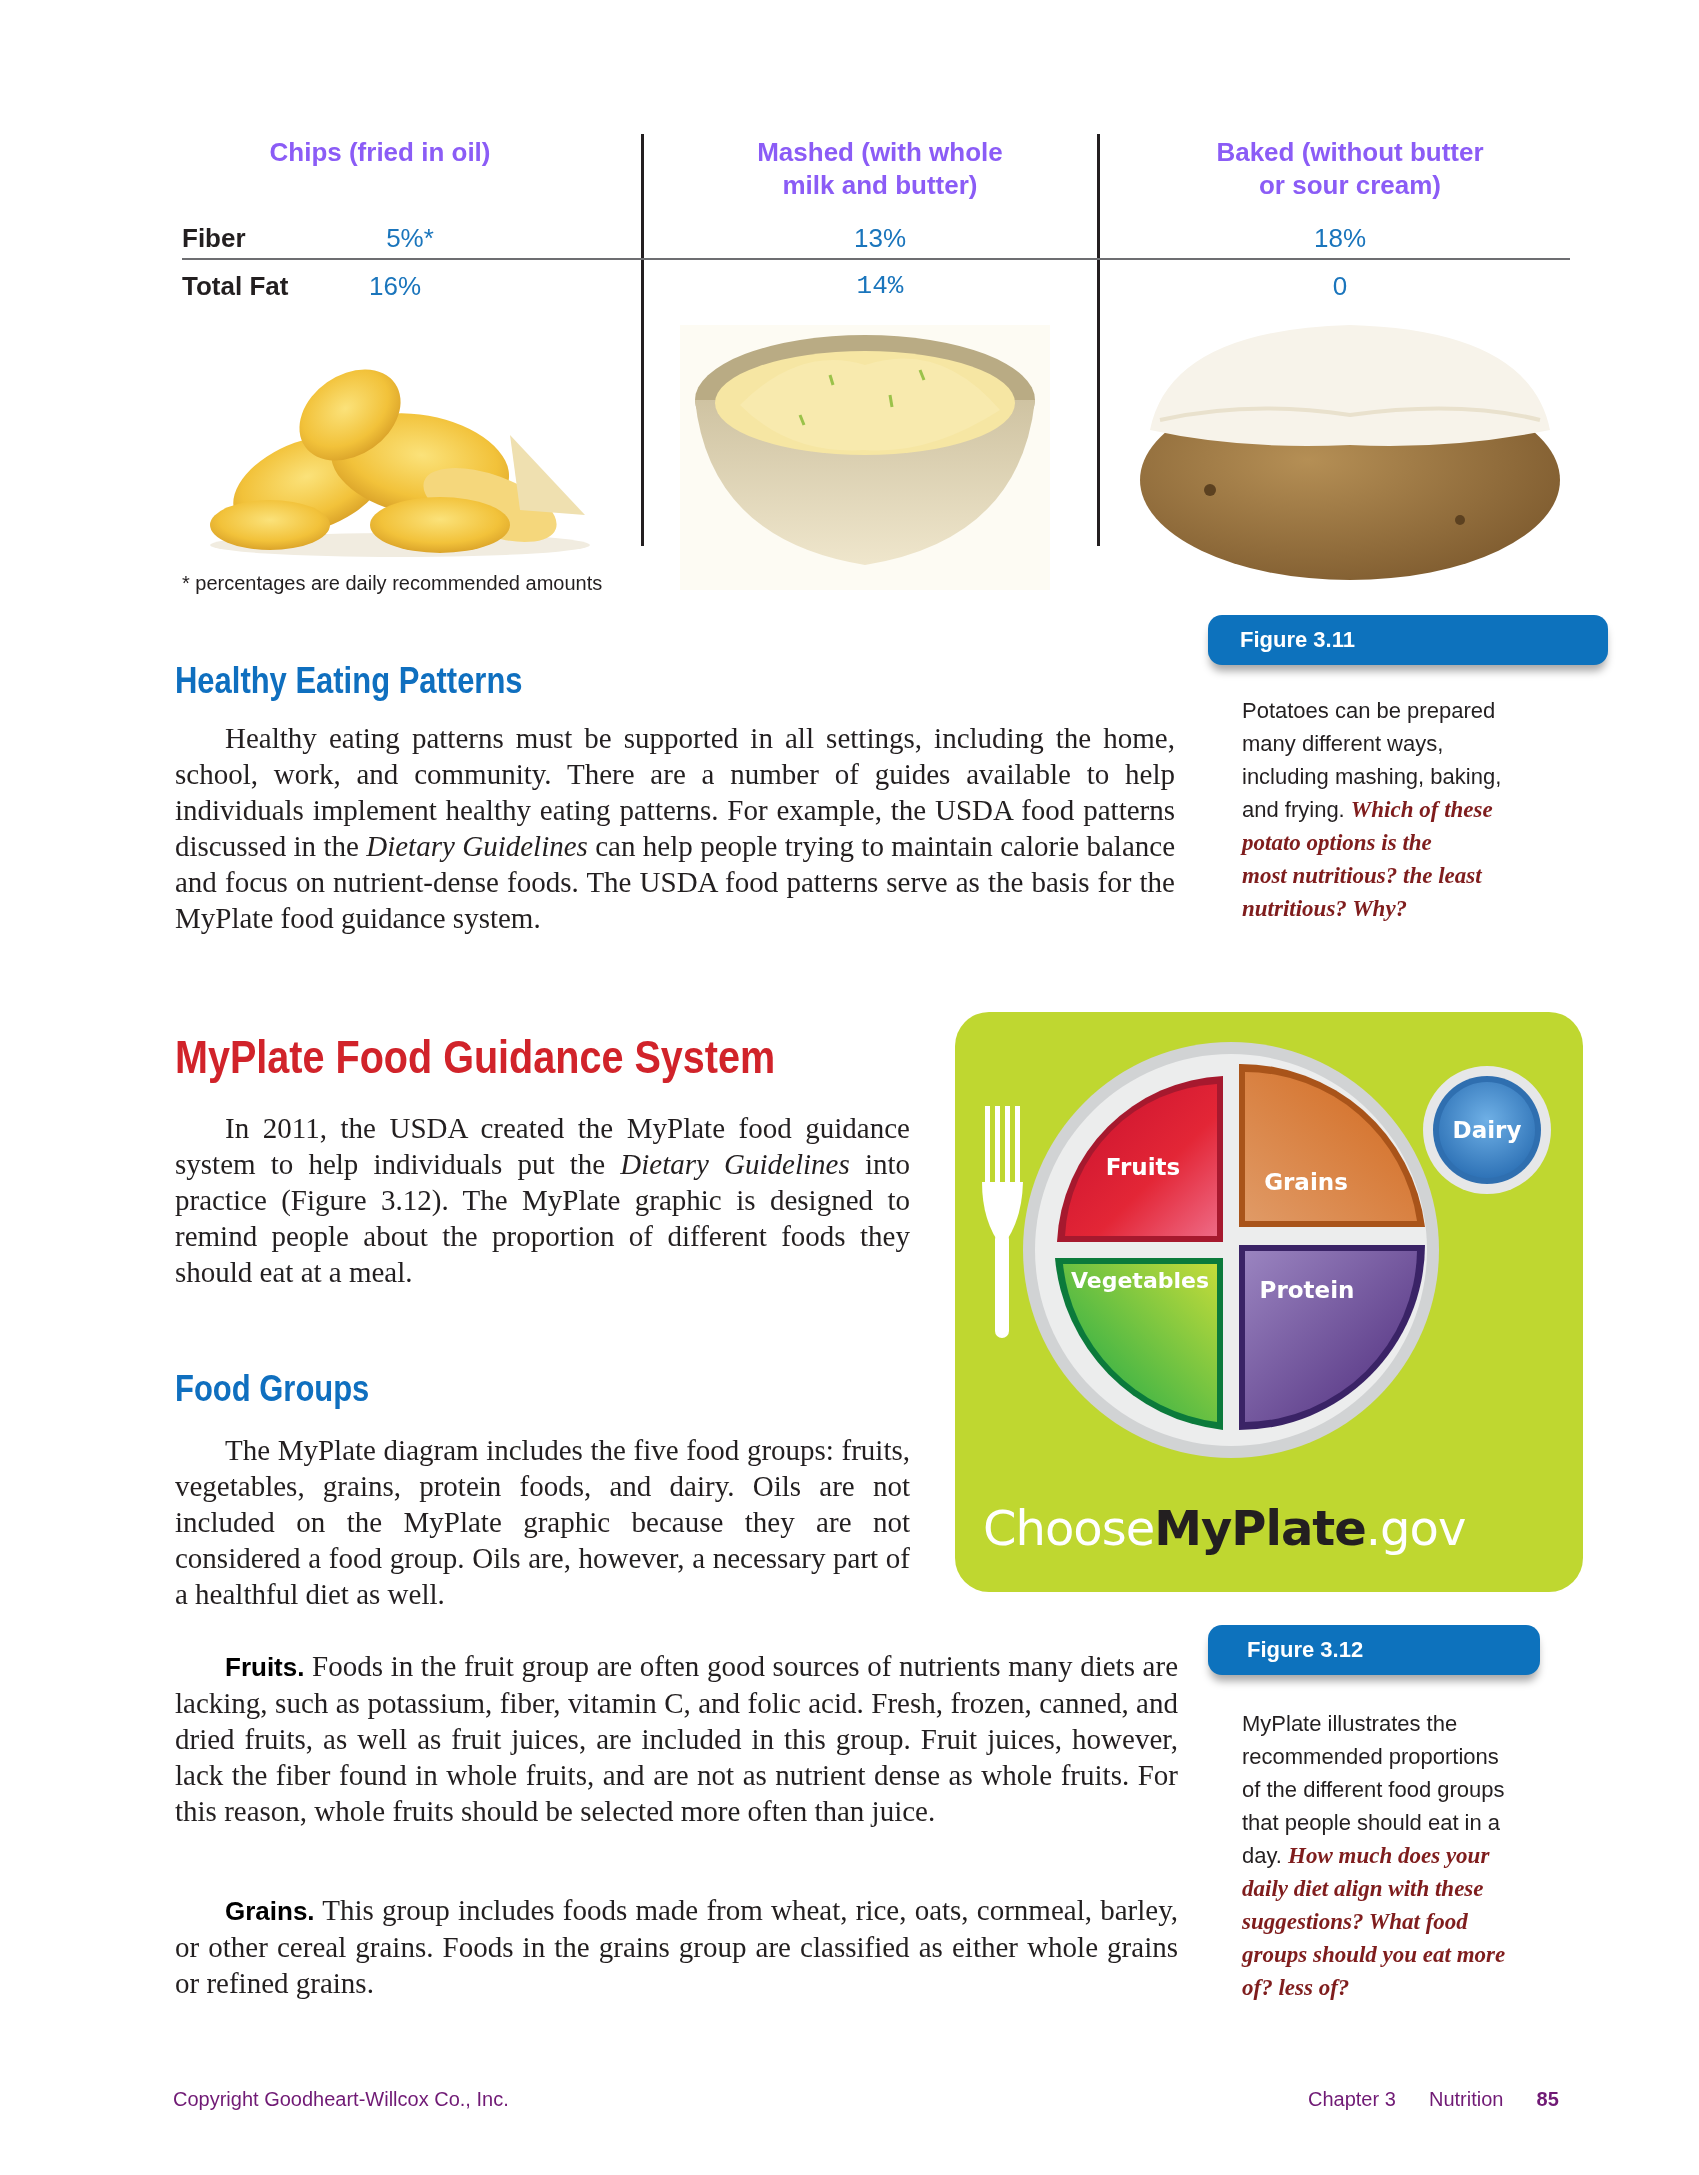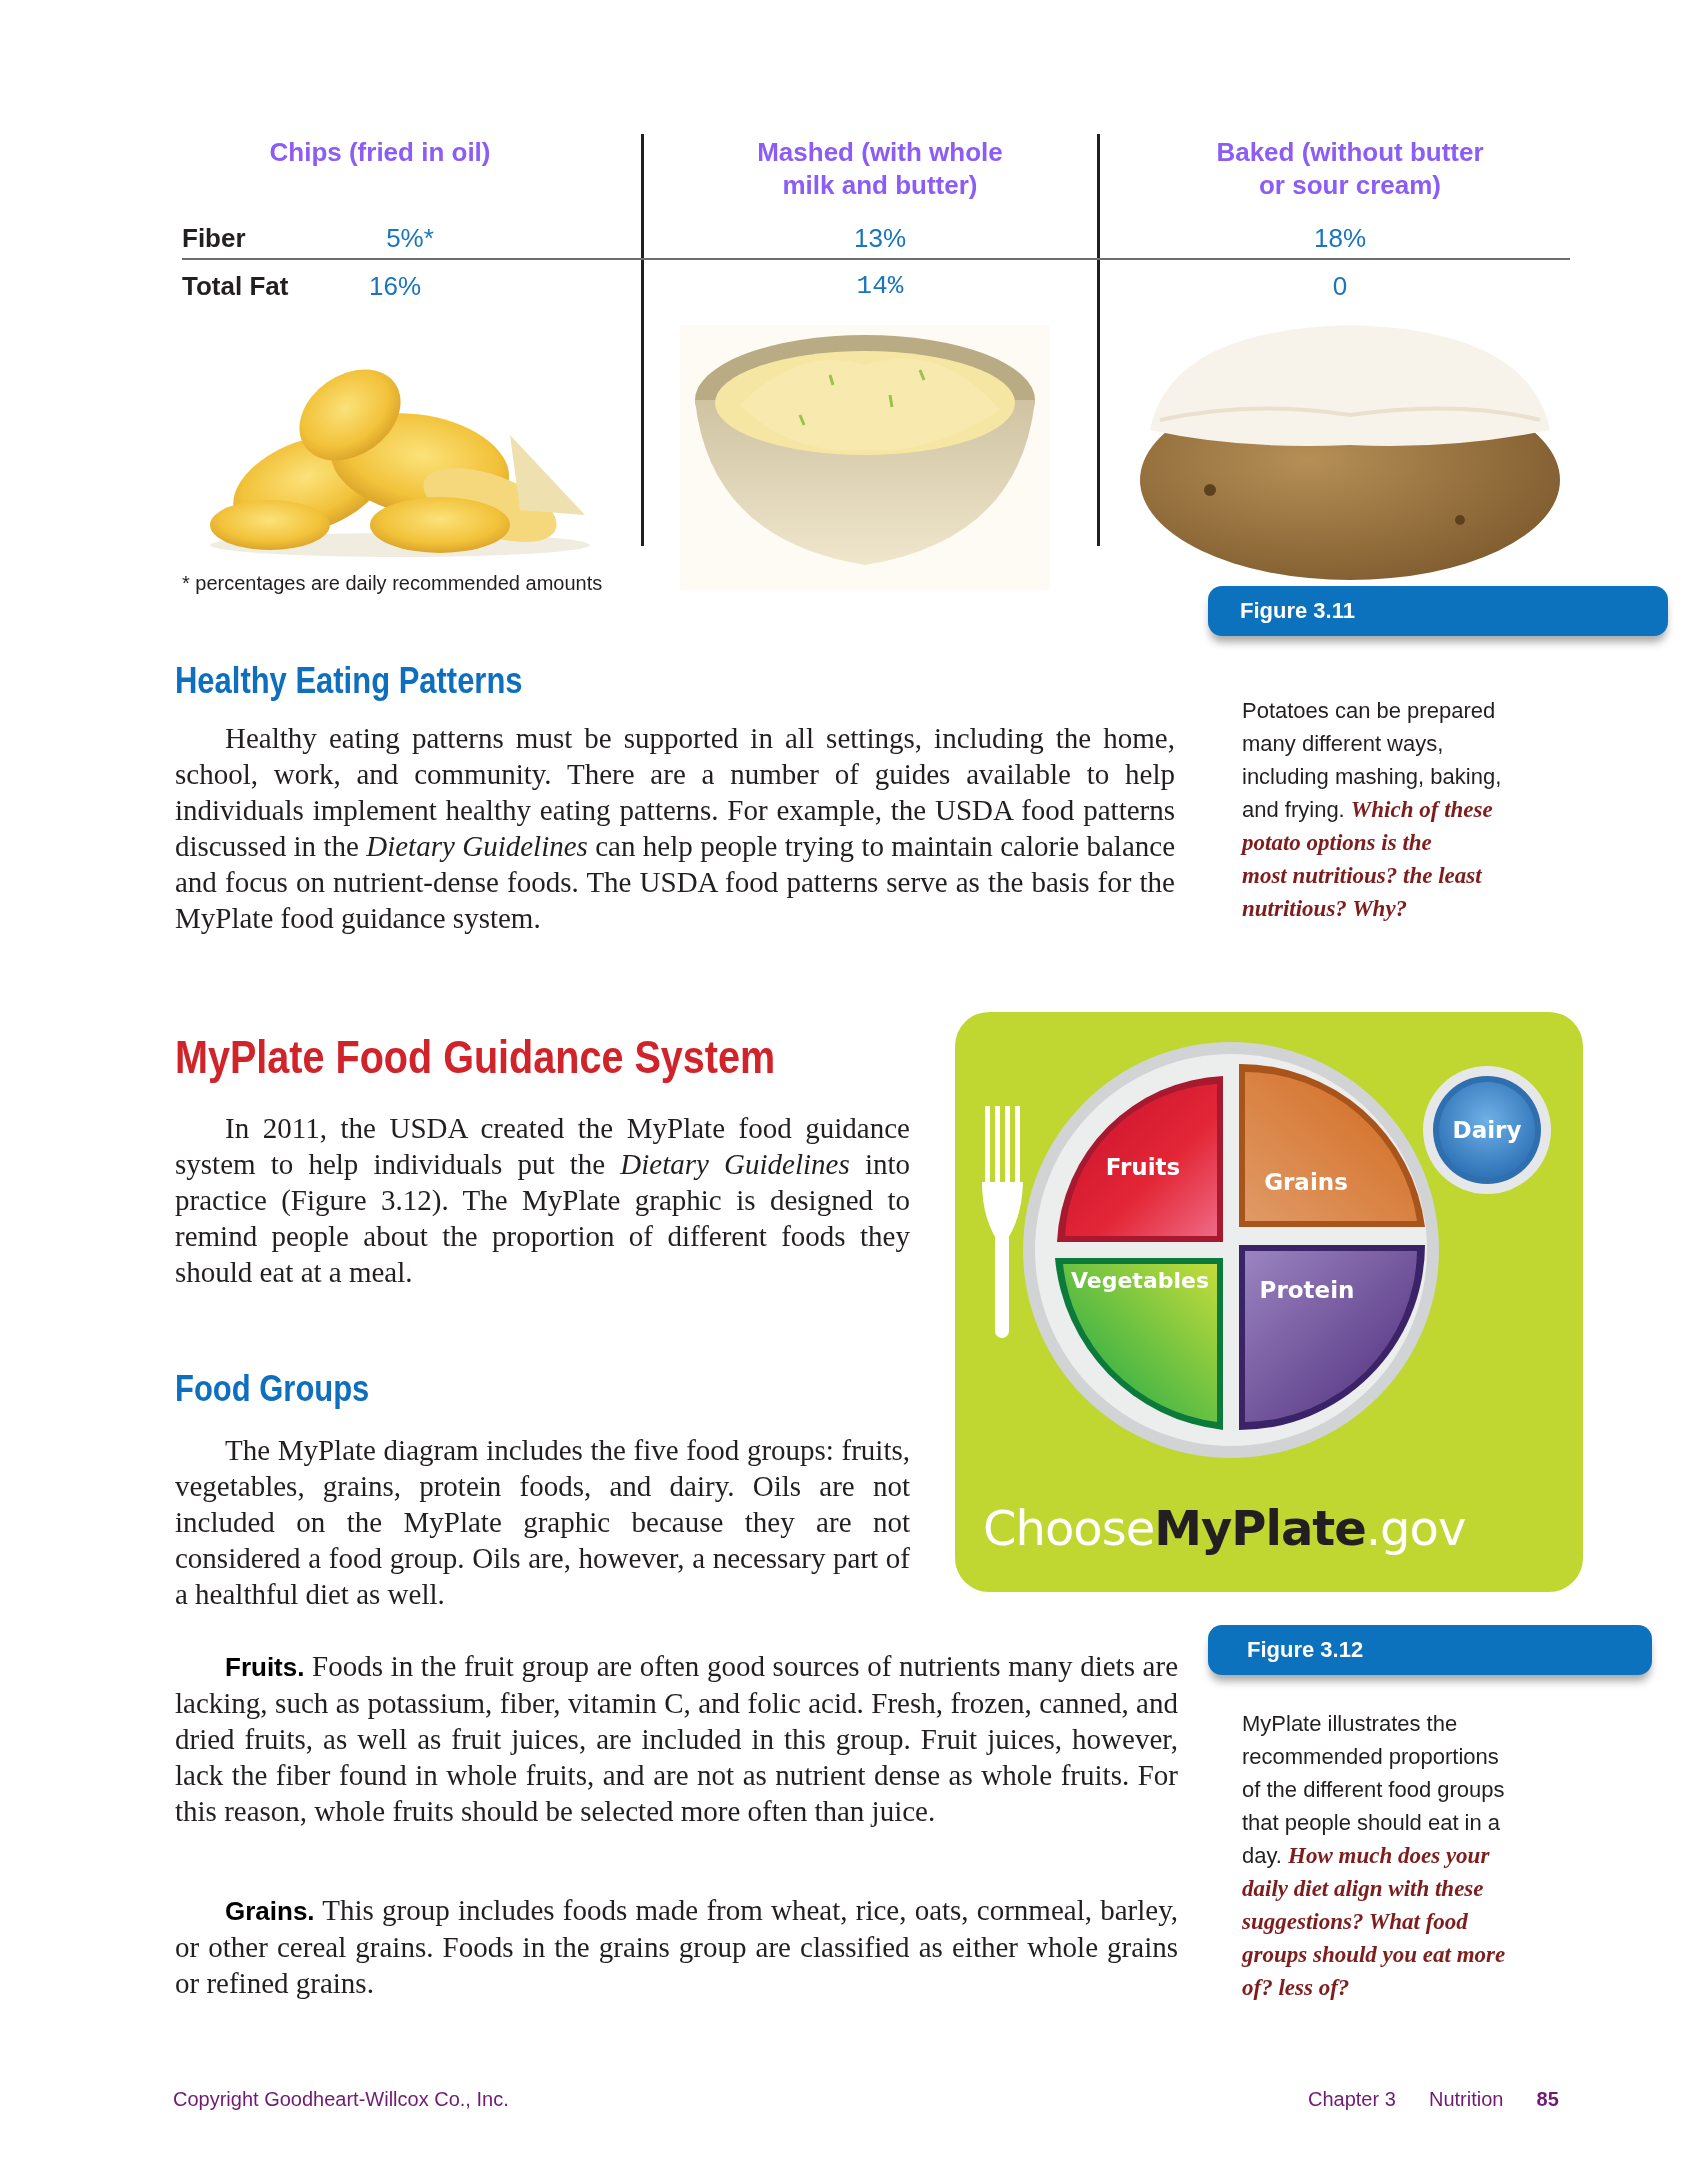--- a/index.html
+++ b/index.html
@@ -106,21 +106,21 @@
     <ellipse cx="220" cy="160" rx="210" ry="100" fill="url(#skin)"></ellipse>
     <path d="M20 110 Q40 10 220 5 Q400 10 420 110 Q320 130 220 125 Q110 130 20 110 Z" fill="#f7f3ea"></path>
     <path d="M30 100 Q120 80 220 95 Q330 80 410 100" stroke="#e9e1cd" stroke-width="4" fill="none"></path>
     <circle cx="80" cy="170" r="6" fill="#5c4120"></circle>
     <circle cx="330" cy="200" r="5" fill="#5c4120"></circle>
   </svg>
 
   <div class="abs footnote" style="left:182px; top:572px;">* percentages are daily recommended amounts</div>
 </div>
 
-<div class="abs badge" style="left:1208px; top:586px; width:460px; height:50px;">Figure 3.11</div>
+<div class="abs badge" style="left:1208px; top:615px; width:400px; height:50px;">Figure 3.11</div>
 <div class="abs caption" style="left:1242px; top:694px; width:360px;">
   <div>Potatoes can be prepared</div>
   <div>many different ways,</div>
   <div>including mashing, baking,</div>
   <div><span>and frying. </span><span class="q">Which of these</span></div>
   <div class="q">potato options is the</div>
   <div class="q">most nutritious? the least</div>
   <div class="q">nutritious? Why?</div>
 </div>
 
@@ -202,21 +202,21 @@
     <text class="plate-label" x="351" y="178" font-size="23" text-anchor="middle">Grains</text>
     <text class="plate-label" x="185" y="276" font-size="22" text-anchor="middle">Vegetables</text>
     <text class="plate-label" x="352" y="286" font-size="23" text-anchor="middle">Protein</text>
     <text class="plate-label" x="532" y="126" font-size="23" text-anchor="middle">Dairy</text>
   </svg>
   <div class="abs" style="left:28px; top:488px; font-family:'DejaVu Sans', sans-serif; font-size:48px; color:#ffffff; white-space:nowrap; letter-spacing:-1px;">
     <span style="font-weight:normal;">Choose</span><span style="font-weight:bold; color:#231f20;">MyPlate</span><span style="font-weight:normal;">.gov</span>
   </div>
 </div>
 
-<div class="abs badge" style="left:1208px; top:1625px; width:444px; height:50px;padding-left:39px;">Figure 3.12</div>
+<div class="abs badge" style="left:1208px; top:1625px; width:332px; height:50px;padding-left:39px;">Figure 3.12</div>
 <div class="abs caption" style="left:1242px; top:1707px; width:370px;">
   <div>MyPlate illustrates the</div>
   <div>recommended proportions</div>
   <div>of the different food groups</div>
   <div>that people should eat in a</div>
   <div><span>day. </span><span class="q">How much does your</span></div>
   <div class="q">daily diet align with these</div>
   <div class="q">suggestions? What food</div>
   <div class="q">groups should you eat more</div>
   <div class="q">of? less of?</div>

